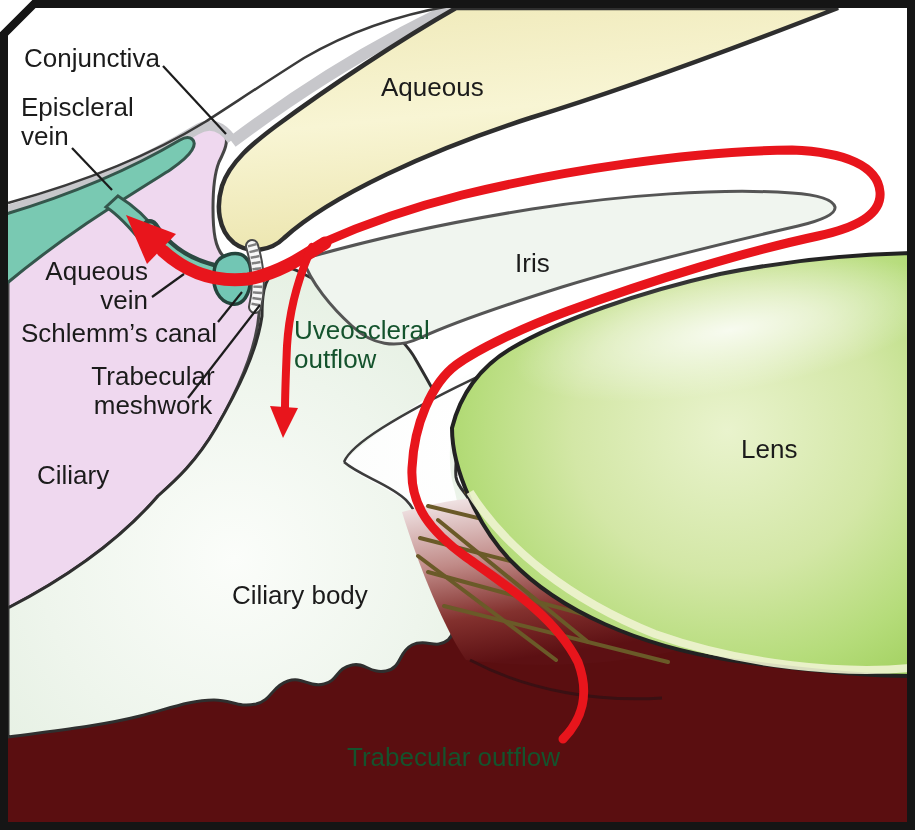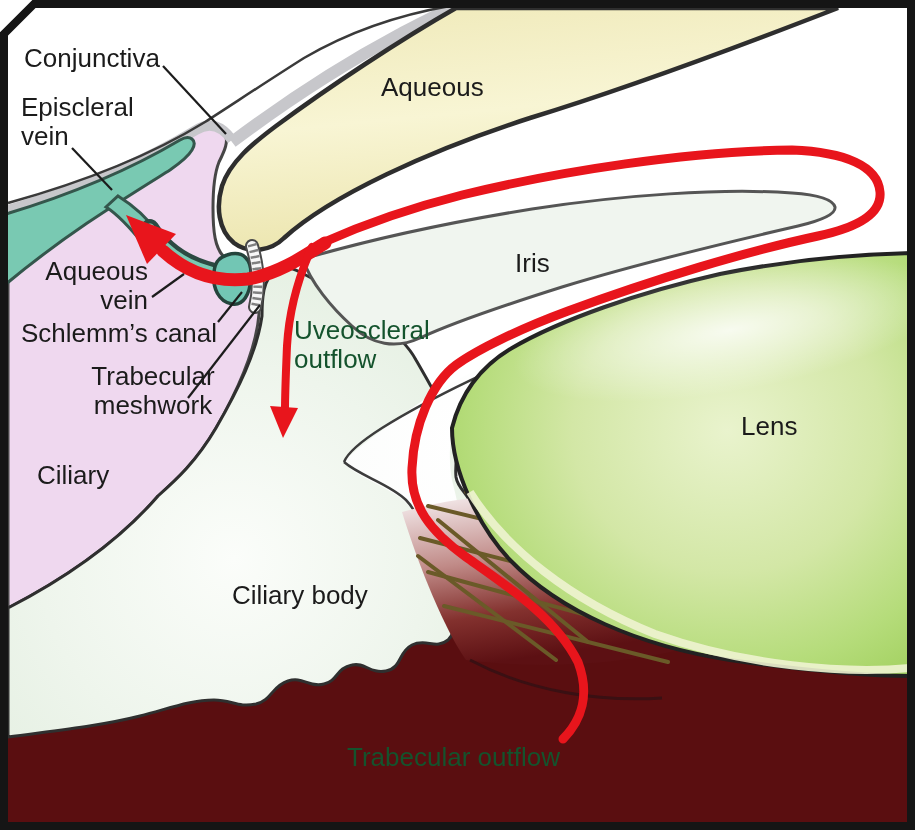--- a/index.html
+++ b/index.html
@@ -148,17 +148,17 @@
 <div class="lbl" style="left:381px;top:73px;">Aqueous</div>
 <div class="lbl right" style="left:36px;top:257px;width:112px;">Aqueous
 vein</div>
 <div class="lbl" style="left:21px;top:319px;">Schlemm’s canal</div>
 <div class="lbl center" style="left:48px;top:362px;width:138px;margin-left:36px;">Trabecular
 meshwork</div>
 <div class="lbl" style="left:37px;top:461px;">Ciliary</div>
 <div class="lbl" style="left:515px;top:249px;">Iris</div>
 <div class="lbl red" style="left:294px;top:316px;">Uveoscleral
 outflow</div>
-<div class="lbl" style="left:741px;top:412px;">Lens</div>
+<div class="lbl" style="left:741px;top:435px;">Lens</div>
 <div class="lbl" style="left:232px;top:581px;">Ciliary body</div>
 <div class="lbl red" style="left:347px;top:743px;">Trabecular outflow</div>
 
 </div>
 
 </body></html>

